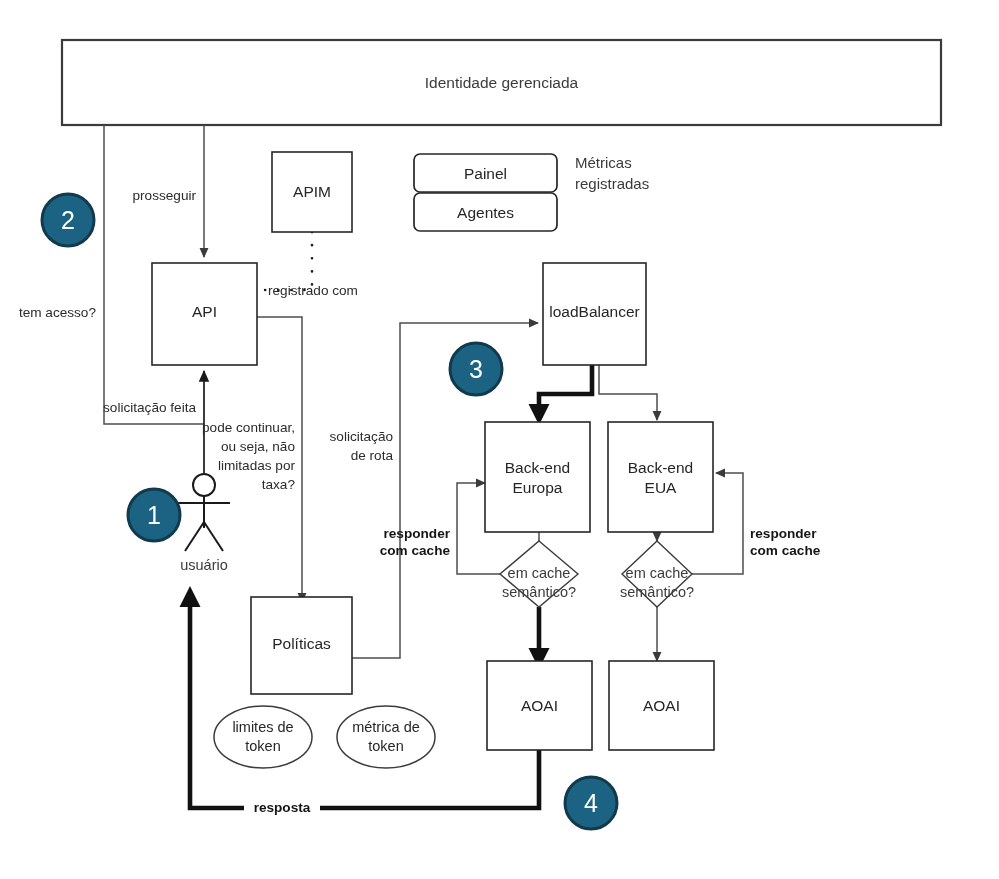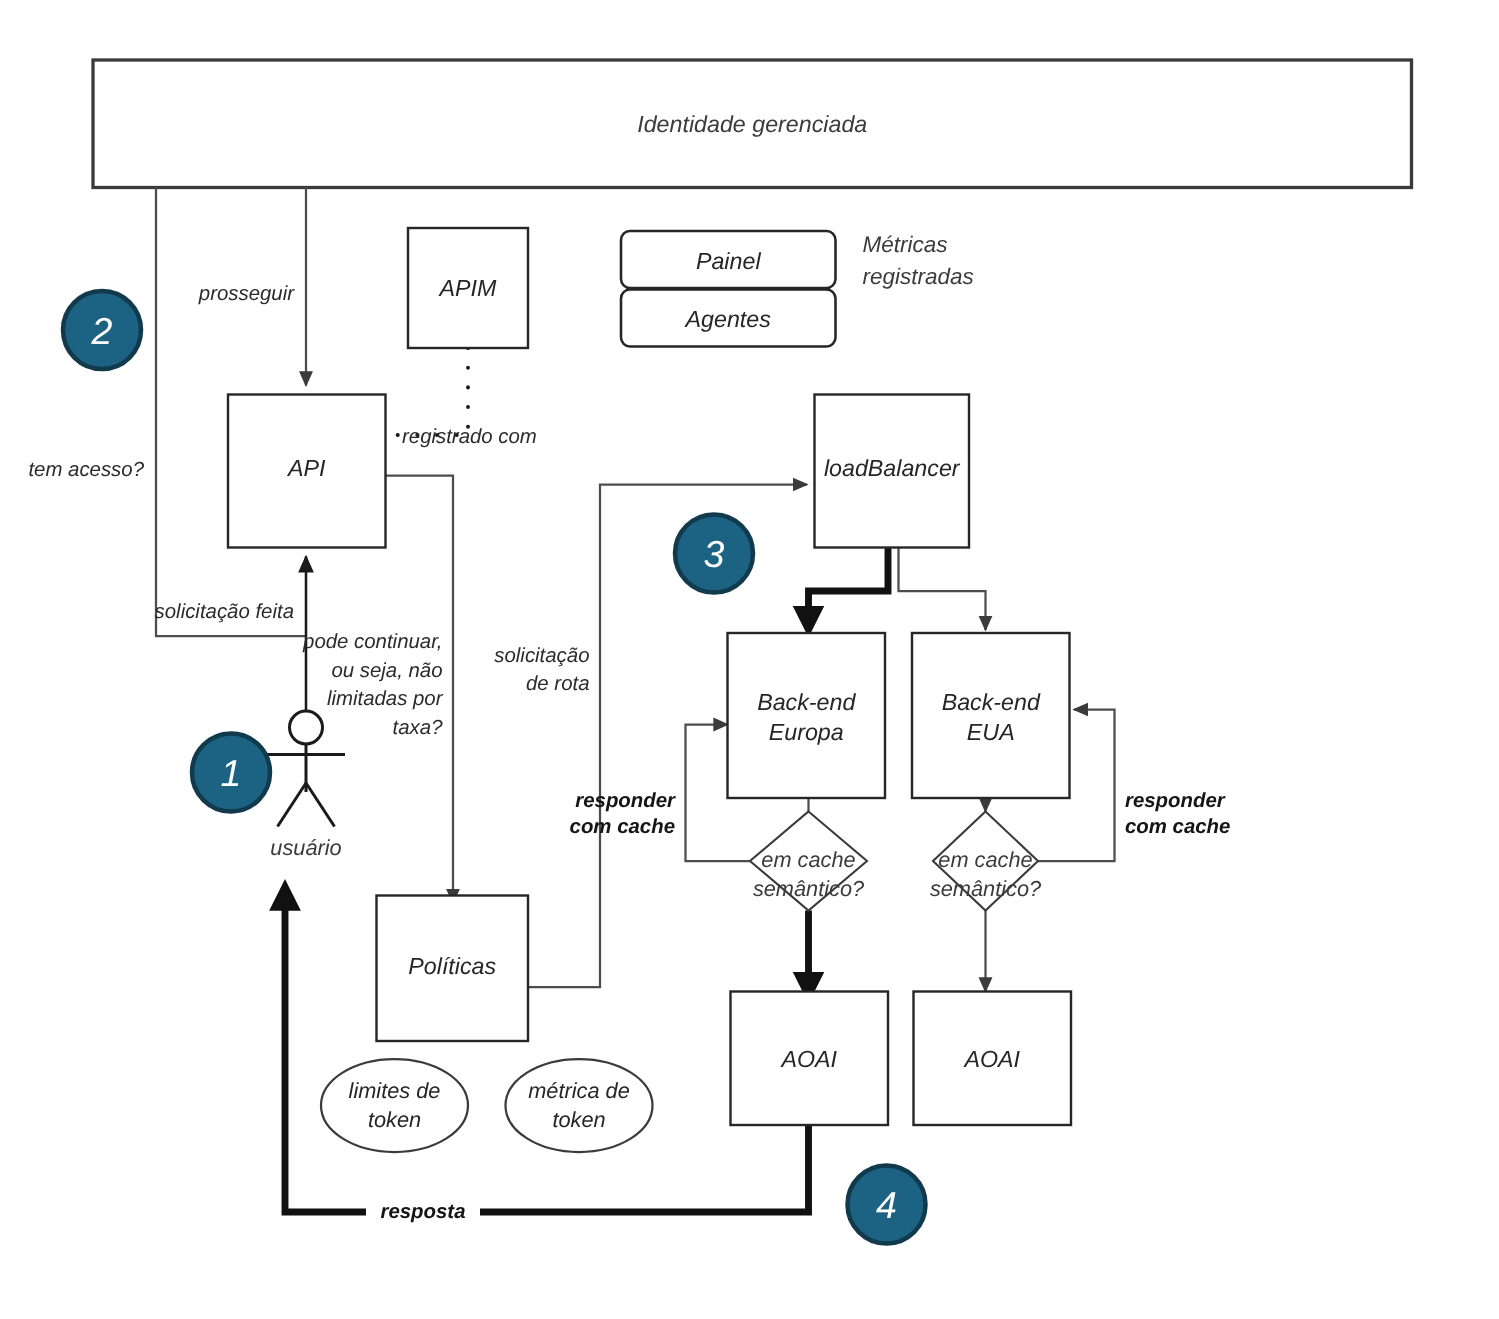--- a/index.html
+++ b/index.html
@@ -10,21 +10,20 @@
   body {
     width: 999px;
     height: 879px;
     font-family: "Liberation Sans", sans-serif;
     overflow: hidden;
   }
   #diagram-root {
     position: relative;
     width: 891px;
     height: 879px;
-    font-style: italic;
   }
   svg#diagram {
     position: absolute;
     left: 0;
     top: 0;
     width: 999px;
     height: 879px;
     display: block;
   }
   .node-shape {

